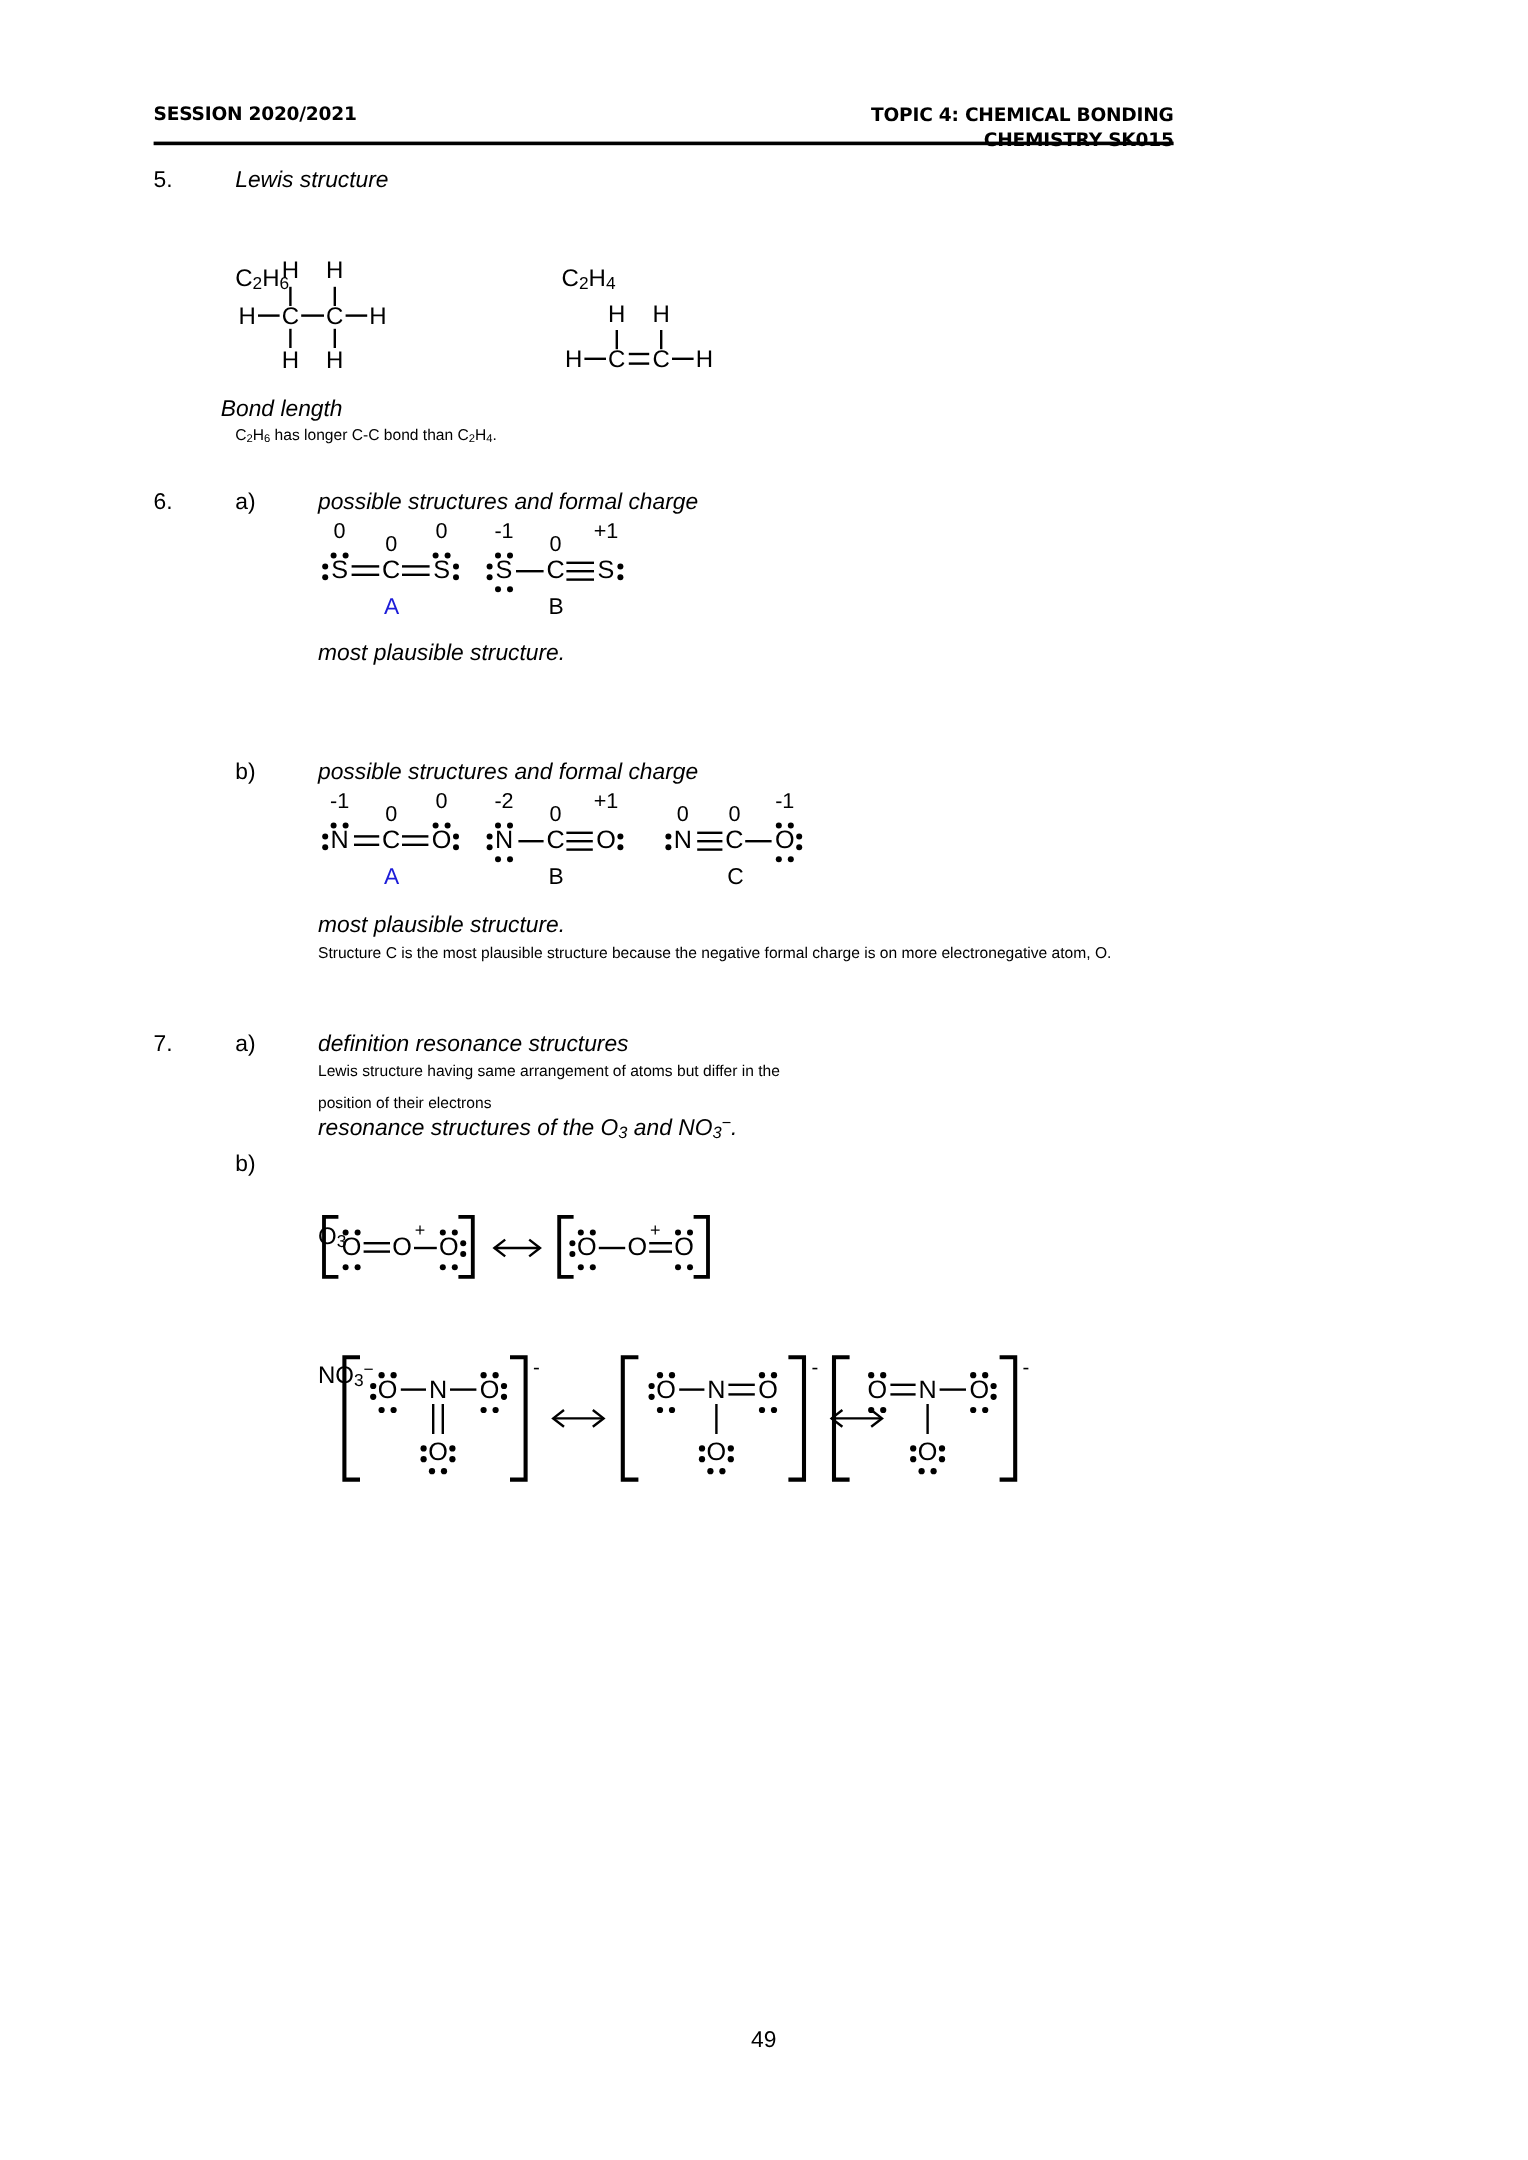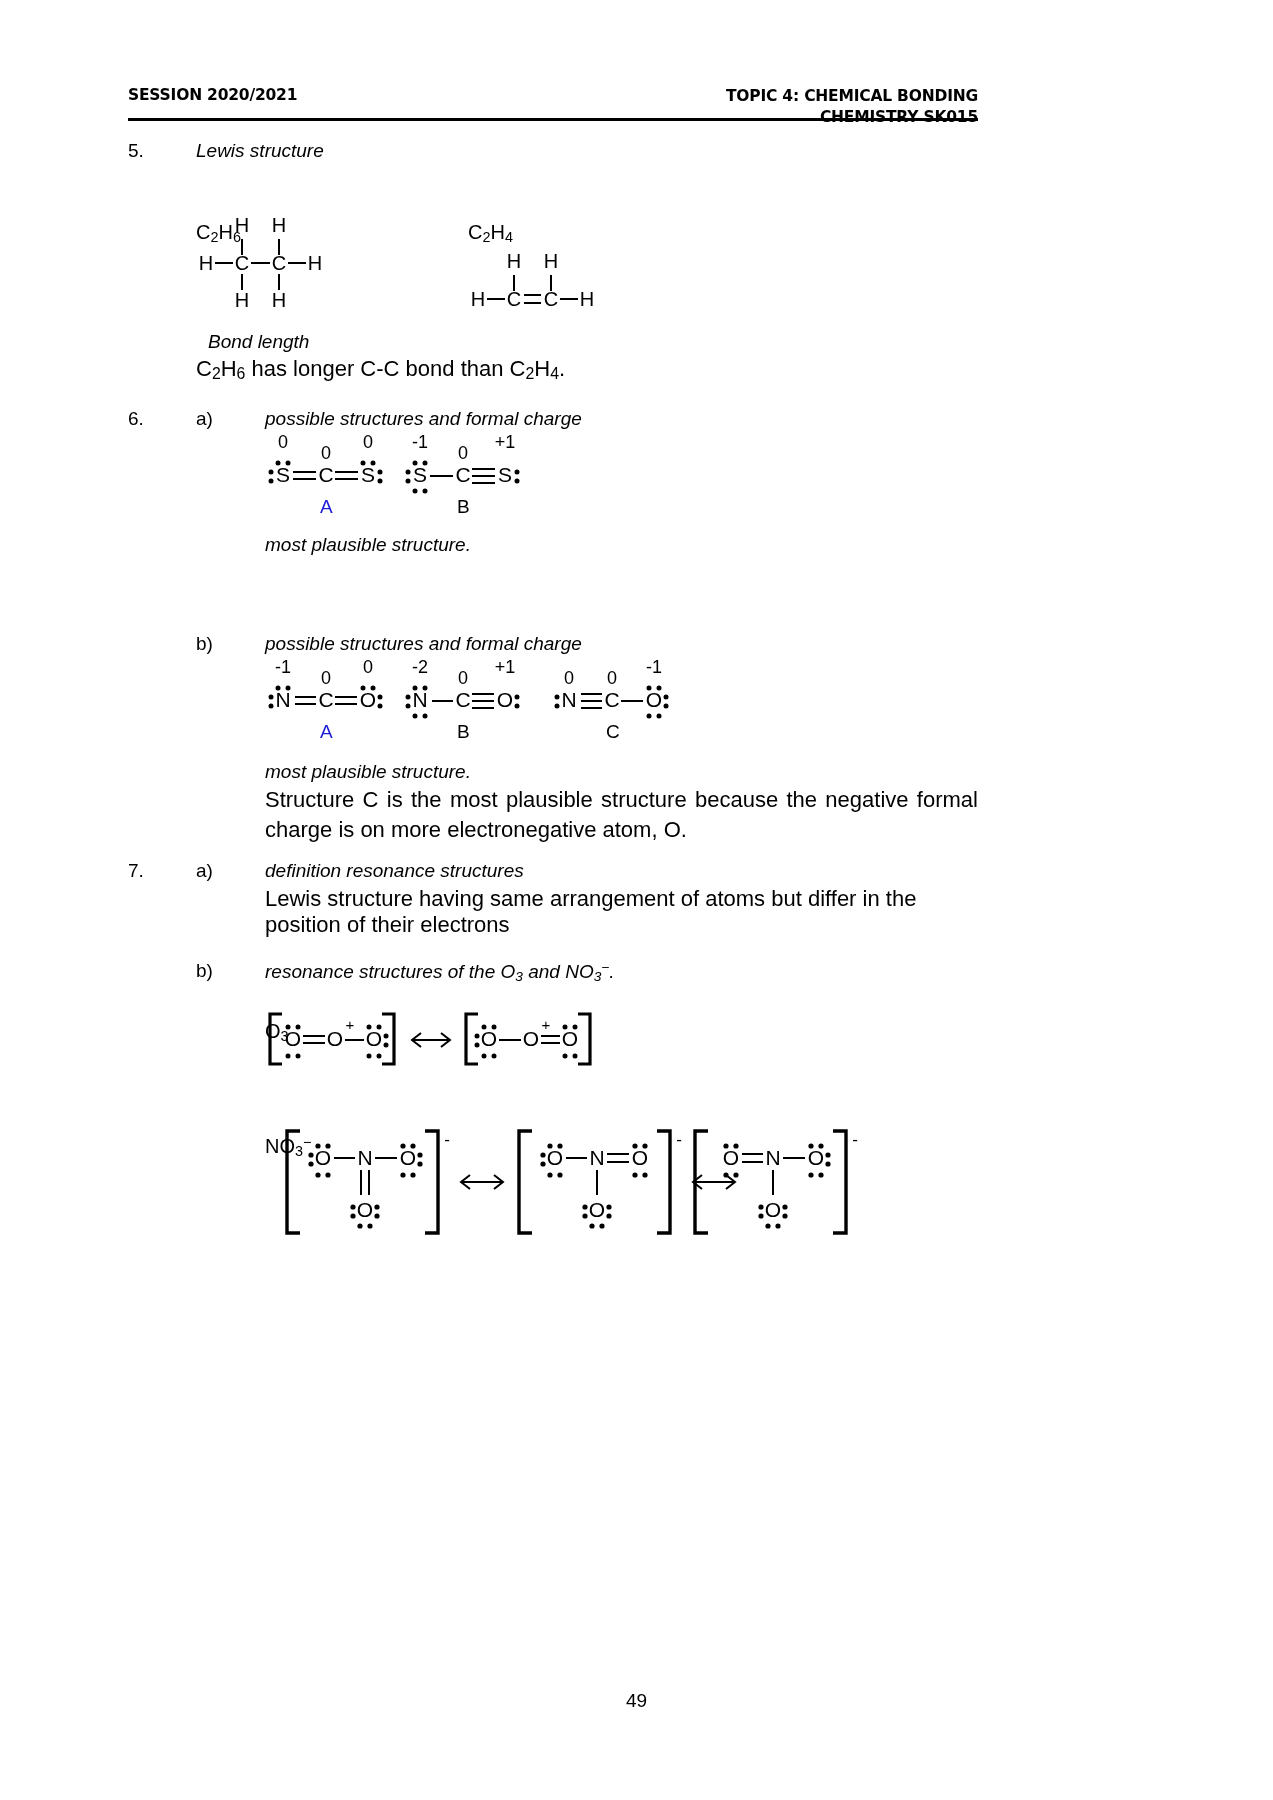--- a/index.html
+++ b/index.html
@@ -32,21 +32,21 @@
   }
   .hdr-rule {
     position: absolute; left: 128px; top: 118px; width: 850px; height: 3px;
     background: #000;
   }
 
   
   .num   { position: absolute; font-size: 19px; }
   .sub   { position: absolute; font-size: 19px; }
   .it    { font-style: italic; }
-  .body-txt { position: absolute; font-size: 22px; line-height: 1.38; }
+  .body-txt { position: absolute; font-size: 13px; line-height: 1.38; }
   .just  { text-align: justify; }
   .formula { position: absolute; font-size: 20px; margin-top: 36px; }
   sub { font-size: 0.72em; vertical-align: -0.18em; }
   sup { font-size: 0.72em; vertical-align: 0.45em; }
 
   .blue { color: #1c1cd8; }
 
   svg { display: block; overflow: visible; }
   .struct { position: absolute; }
 
@@ -116,21 +116,21 @@
         <text x="119" y="58">H</text>
         <line x1="19" y1="51" x2="37" y2="51" stroke="#000" stroke-width="2"></line>
 
         <line x1="56" y1="47" x2="73" y2="47" stroke="#000" stroke-width="2"></line>
         <line x1="56" y1="55" x2="73" y2="55" stroke="#000" stroke-width="2"></line>
         <line x1="92" y1="51" x2="110" y2="51" stroke="#000" stroke-width="2"></line>
       </g>
     </svg>
   </div>
 
-  <div class="sub it" style="left:208px; top:331px;font-style:italic;">Bond length</div>
+  <div class="sub it" style="left:184px; top:331px;font-style:italic;">Bond length</div>
   <div class="body-txt" style="left:196px; top:354px; width:560px;">C<sub>2</sub>H<sub>6</sub> has longer C-C bond than C<sub>2</sub>H<sub>4</sub>.</div>
 
   <div class="num" style="left:128px; top:408px;">6.</div>
   <div class="sub" style="left:196px; top:408px;">a)</div>
   <div class="sub it" style="left:265px; top:408px;">possible structures and formal charge</div>
 
   <div class="struct" style="left:265px; top:432px;">
     <svg width="125" height="72" viewBox="0 0 125 72">
       <g font-family="Liberation Sans, sans-serif" fill="#000">
 
@@ -297,21 +297,21 @@
   <div class="sub it" style="left:265px; top:761px;">most plausible structure.</div>
   <div class="body-txt just" style="left:265px; top:785px; width:713px;">Structure C is the most plausible structure because the negative formal charge is on more electronegative atom, O.</div>
 
   <div class="num" style="left:128px; top:860px;">7.</div>
   <div class="sub" style="left:196px; top:860px;">a)</div>
   <div class="sub it" style="left:265px; top:860px;">definition resonance structures</div>
   <div class="body-txt" style="left:265px; top:884px; width:713px;">Lewis structure having same arrangement of atoms but differ in the</div>
   <div class="body-txt" style="left:265px; top:910px; width:713px;">position of their electrons</div>
 
   <div class="sub" style="left:196px; top:960px;">b)</div>
-  <div class="sub it" style="left:265px; top:960px;">resonance structures of the O<sub>3</sub> and NO<sub>3</sub><sup>−</sup>.</div>
+  <div class="sub it" style="left:265px; top:928px;">resonance structures of the O<sub>3</sub> and NO<sub>3</sub><sup>−</sup>.</div>
 
   <div class="formula" style="left:265px; top:984px;">O<sub>3</sub></div>
 
   <div class="struct" style="left:260px; top:1008px;">
     <svg width="330" height="62" viewBox="0 0 330 62">
       <g font-family="Liberation Sans, sans-serif" fill="#000">
 
         <g>
 
           <path d="M22 6 L10 6 L10 56 L22 56" stroke="#000" stroke-width="3.2" fill="none"></path>

